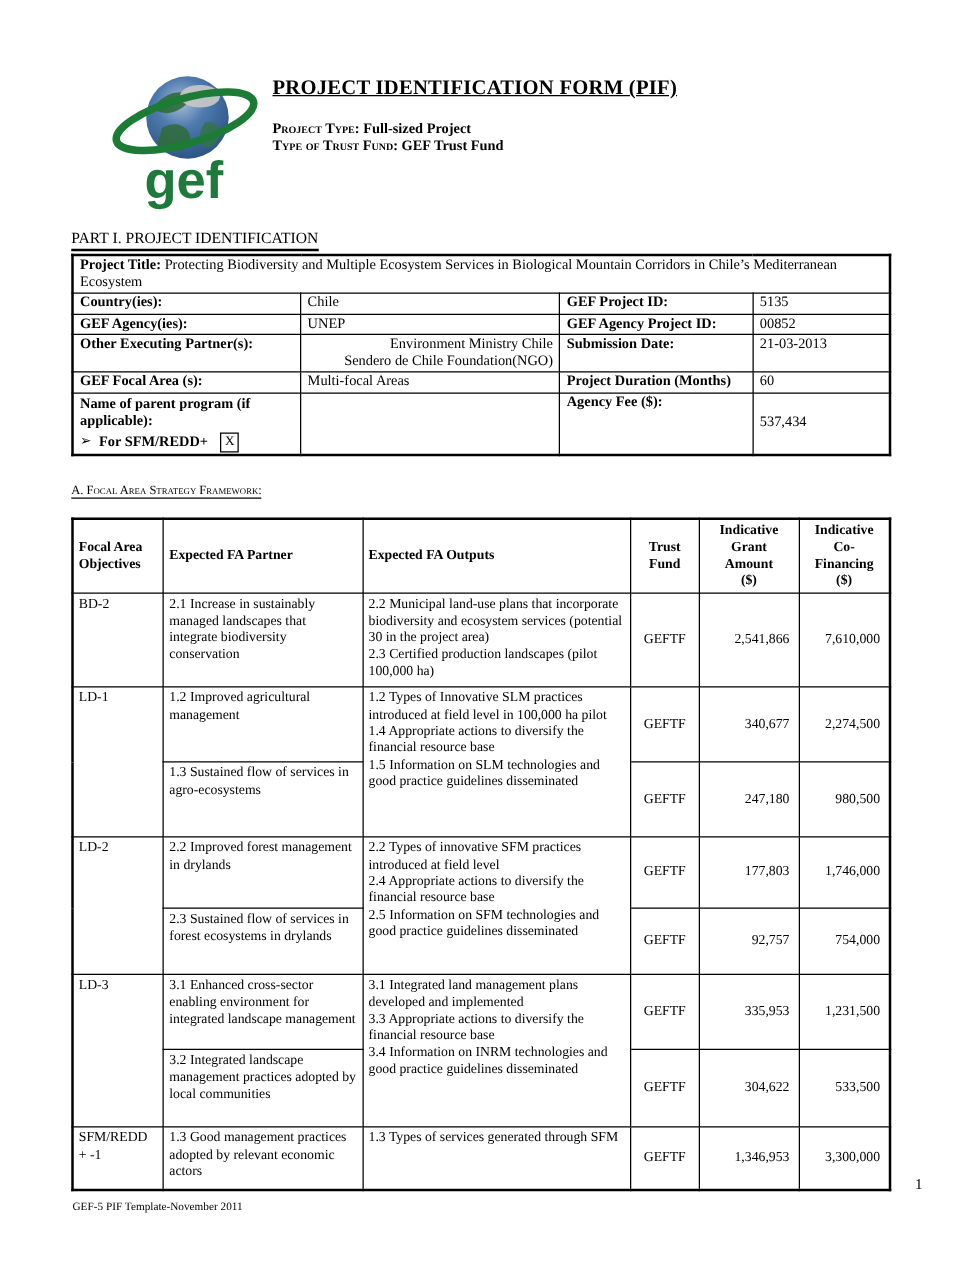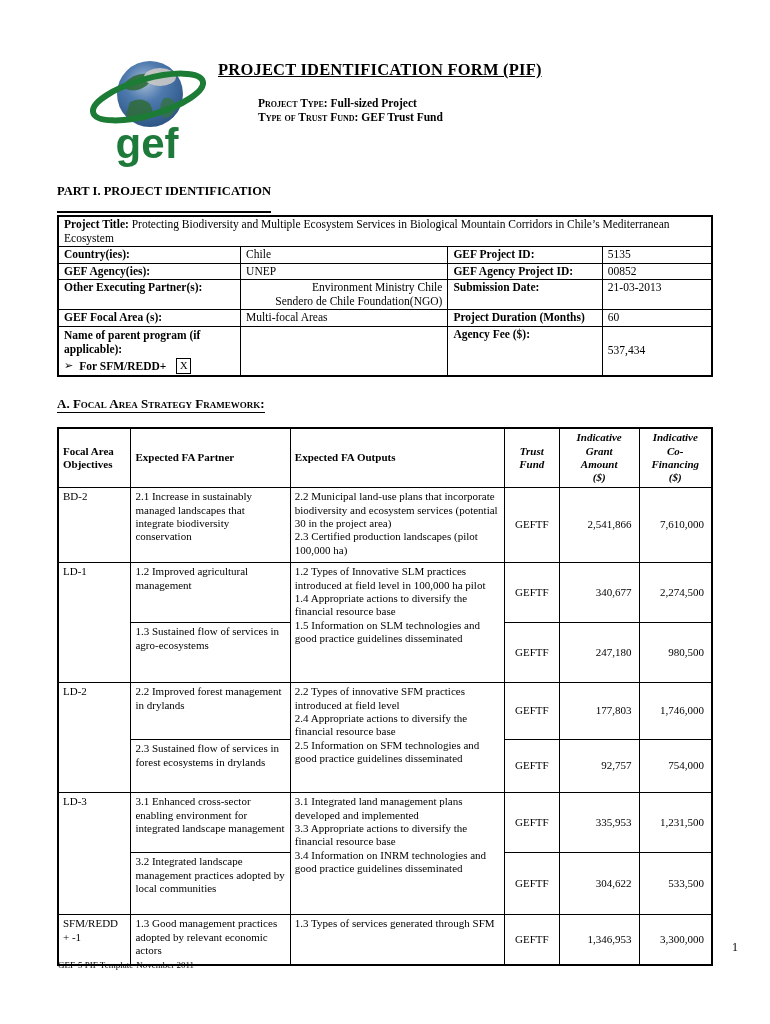--- a/index.html
+++ b/index.html
@@ -4,54 +4,54 @@
 <style>
   html,body { margin:0; padding:0; background:#ffffff; }
   .page { position:relative; width:770px; height:1024px; background:#fff;
           font-family:"Liberation Serif", serif; color:#000; overflow:hidden; }
   .content { position:absolute; left:57px; top:0; width:656px; }
 
   
   .logo { position:absolute; left:86px; top:50px; width:124px; height:118px; }
   .title-block { position:absolute; left:218px; top:60px; }
   .doc-title { font-size:16.5px; font-weight:bold; margin:0; letter-spacing:.2px;text-decoration:underline; }
-  .subtitle { font-size:11.5px; font-weight:bold; line-height:14px;margin-left:40px; }
+  .subtitle { font-size:11.5px; font-weight:bold; line-height:14px; }
   .subtitle:first-of-type { margin-top:16px; }
   .sc { font-variant:small-caps; }
 
   
   .part1-wrap { margin-top:181px; }
-  .part1-heading { display:inline-block; font-size:12.5px; font-weight:bold;
-                   border-bottom:2px solid #000; padding-bottom:12px; }
+  .part1-heading { display:inline-block; font-size:12.5px; font-weight:normal;
+                   border-bottom:2px solid #000; padding-bottom:1px; }
 
   
   table { border-collapse:collapse; width:656px; }
   .id-table { margin-top:2px; font-size:11.5px; line-height:1.18; }
   .id-table td { border:1px solid #000; padding:1px 5px; vertical-align:top; }
   .id-table { border:2px solid #000;padding-left:21px; }
   .id-table .lbl { font-weight:bold; }
   .prewrap { white-space:pre-line;text-align:right; }
   .vmid { vertical-align:middle !important; }
   .parent-cell { line-height:1.25; }
   .sfm-line { display:flex; align-items:center; gap:6px; margin-top:1px; }
   .arrow { font-size:11px; }
   .checkbox { display:inline-block; width:13px; height:14px; border:1.5px solid #000;
               text-align:center; font-size:10.5px; line-height:14px; margin-left:4px; }
 
   
   .section-a-wrap { margin-top:17px; }
-  .section-a-heading { display:inline-block; font-size:13px; font-weight:bold;
+  .section-a-heading { display:inline-block; font-size:10px; font-weight:normal;
                        font-variant:small-caps; border-bottom:1.5px solid #000; padding-bottom:0px; }
 
   
   .fa-table { margin-top:14px; font-size:11px; line-height:1.22; border:2px solid #000; }
   .fa-table th, .fa-table td { border:1px solid #000; padding:2px 4px; }
   .fa-table th { font-weight:bold; white-space:pre-line; vertical-align:middle; }
   .th-left { text-align:left; }
-  .th-center { text-align:center;font-style:italic; }
+  .th-center { text-align:center; }
   .obj, .outc, .outp { vertical-align:top; text-align:left; }
   .outp { white-space:pre-line; }
   .tf { text-align:center; vertical-align:middle; }
   .num { text-align:right; vertical-align:middle; padding-right:7px !important; }
 
   
   .page-number { position:absolute; left:732px; top:940px; font-size:12px; }
   .footer-note { position:absolute; left:58px; top:960px; font-size:9px; }
 </style>
 </head>

